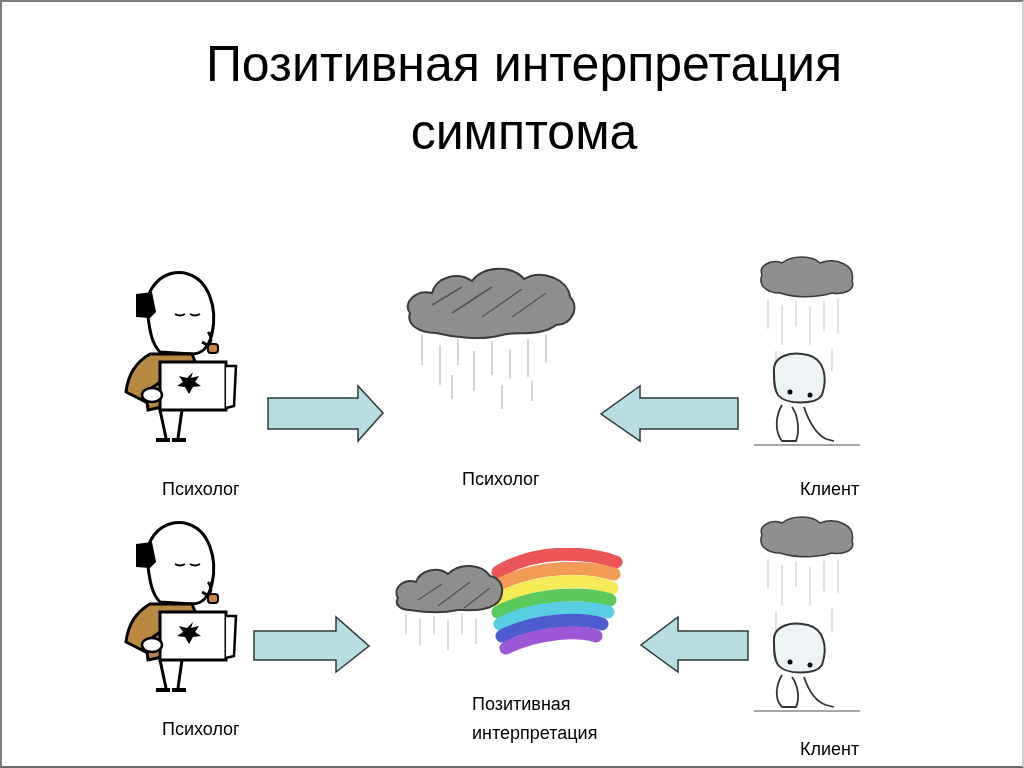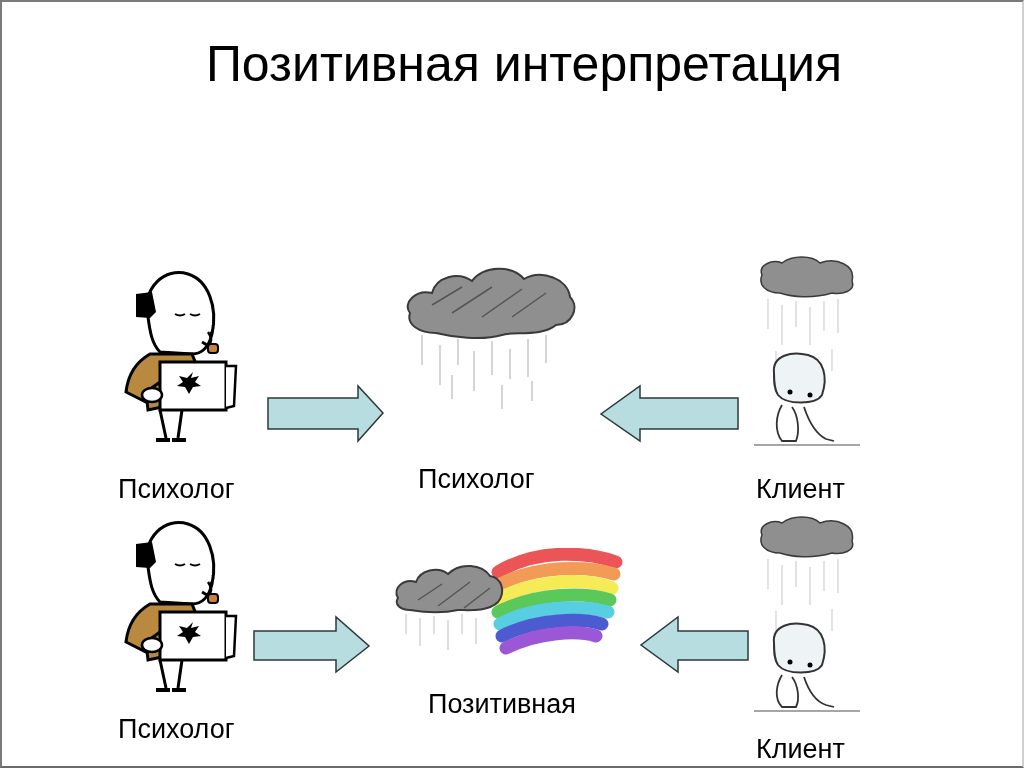--- a/index.html
+++ b/index.html
@@ -10,32 +10,33 @@
     .frame {
       position: absolute; left: 0; top: 0; width: 1020px; height: 764px;
       border-top: 2px solid #7a7a7a; border-left: 2px solid #7a7a7a;
       border-right: 2px solid #d0d0d0; border-bottom: 2px solid #6a6a6a;
     }
     .title {
       position: absolute; left: 0; top: 18px; width: 1024px; text-align: center;
       font-size: 50px; line-height: 68px; font-weight: normal; margin: 12px;
     }
     .label {
-      position: absolute; font-size: 27px; line-height: 26px; white-space: nowrap;
+      position: absolute; font-size: 18px; line-height: 26px; white-space: nowrap; margin-left: 44px;
     }
     .fig { position: absolute; }
     .arrow { position: absolute; }
   </style>
 </head>
 <body>
 
 <div class="frame"></div>
 
 <h1 class="title">
   <span>Позитивная интерпретация</span><br>
+  <span>симптома</span>
 </h1>
 
 <svg class="fig" style="left:120px;top:262px" width="125" height="185" viewBox="0 0 125 185">
 
   <path d="M28 55 C22 25 45 5 68 12 C88 18 98 45 92 72 C88 88 80 92 72 92 L40 90 C32 82 30 70 28 55 Z" fill="#fff" stroke="#000" stroke-width="3"></path>
 
   <path d="M16 32 L32 30 L36 50 L30 56 L16 55 Z" fill="#000"></path>
 
   <path d="M55 52 q5 3 10 0 M70 52 q5 3 10 0" stroke="#000" stroke-width="2" fill="none"></path>
 
@@ -140,14 +141,15 @@
   <path d="M22 128 C20 110 40 106 56 110 C72 114 76 132 70 150 C64 160 34 160 26 150 C22 144 22 136 22 128 Z" fill="#eef3f6" stroke="#333" stroke-width="2"></path>
   <circle cx="38" cy="147" r="2.5" fill="#000"></circle>
   <circle cx="58" cy="150" r="2.5" fill="#000"></circle>
   <path d="M30 160 C24 170 22 184 30 192 L44 192 C48 184 46 170 40 162 M52 162 C56 174 62 186 74 190 L82 192" fill="none" stroke="#333" stroke-width="1.8"></path>
   <path d="M2 196 L108 196" stroke="#888" stroke-width="1.5"></path>
 </svg>
 
 <div class="label" style="left:118px;top:716px">Психолог</div>
 <div class="label" style="left:428px;top:690px;line-height:29px">
   <span>Позитивная</span><br>
+  <span>интерпретация</span>
 </div>
 <div class="label" style="left:756px;top:736px">Клиент</div>
 
 </body></html>

